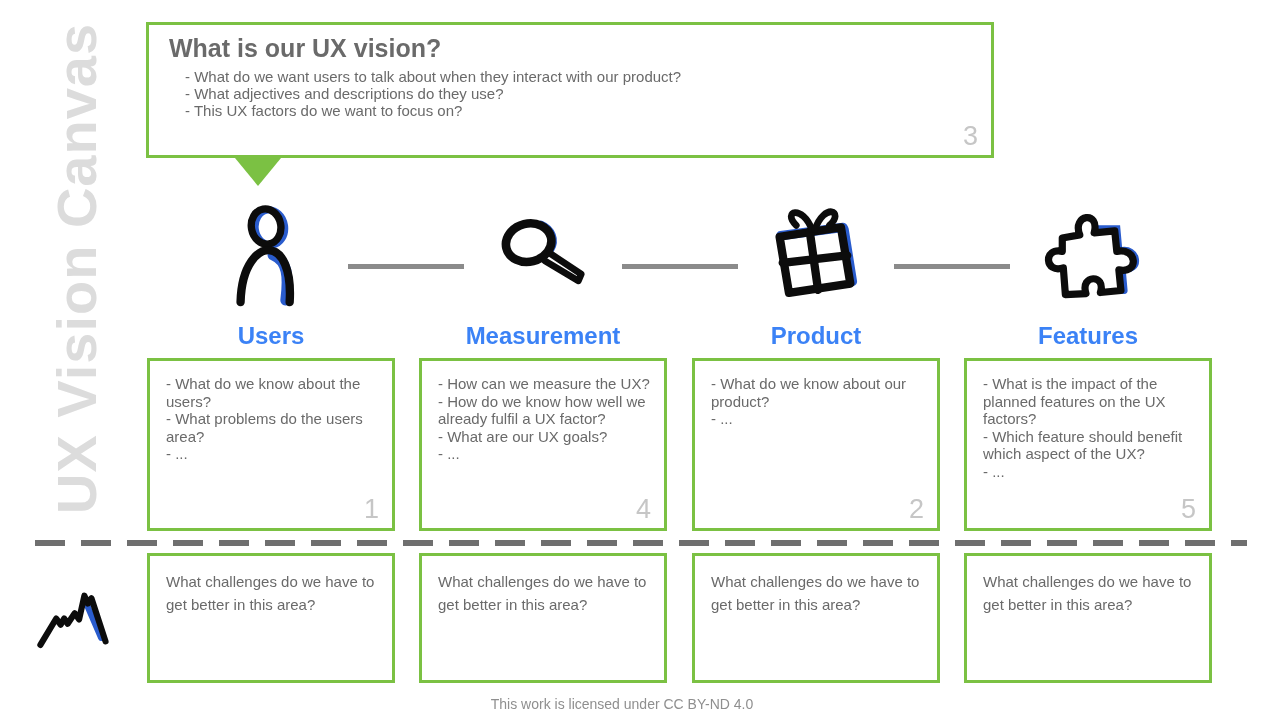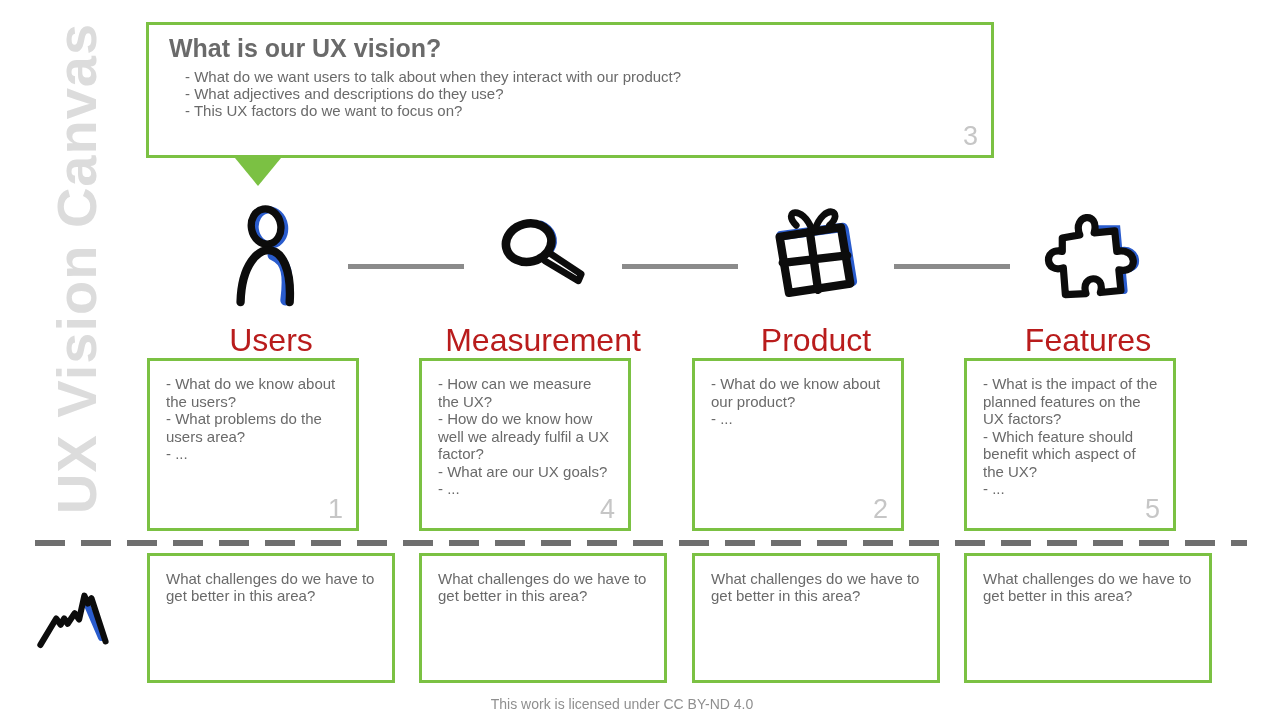--- a/index.html
+++ b/index.html
@@ -27,40 +27,40 @@
   .triangle{
     position:absolute;left:235px;top:158px;width:0;height:0;
     border-left:23px solid transparent;border-right:23px solid transparent;
     border-top:28px solid #7bc143;
   }
   
   .icon-wrap{position:absolute;top:200px;width:248px;height:112px;display:flex;align-items:center;justify-content:center;}
   .col1{left:147px;} .col2{left:419px;} .col3{left:692px;} .col4{left:964px;}
   .col-label{
     position:absolute;top:322px;width:248px;text-align:center;
-    font-size:32px;font-weight:400;color:#b91c1c;
+    font-size:24px;font-weight:700;color:#3b82f6;
   }
   .connector{position:absolute;top:264px;height:5px;background:#8b8b8b;}
   .conn1{left:348px;width:116px;} .conn2{left:622px;width:116px;} .conn3{left:894px;width:116px;}
   .q-box{
-    position:absolute;top:358px;width:212px;height:173px;
+    position:absolute;top:358px;width:248px;height:173px;
     border:3px solid #7bc143;box-sizing:border-box;background:#fff;
   }
   .q-text{margin:14px 14px 0 16px;font-size:15px;color:#6a6a6a;line-height:17.5px;}
   
   .dashed-line{
     position:absolute;left:35px;top:540px;width:1212px;height:6px;
     background:repeating-linear-gradient(90deg,#6f6f6f 0 30px,transparent 30px 46px);
   }
   
   .c-box{
     position:absolute;top:553px;width:248px;height:130px;
     border:3px solid #7bc143;box-sizing:border-box;background:#fff;
   }
-  .c-text{margin:14px 14px 0 16px;font-size:15px;color:#6a6a6a;line-height:17px;}
+  .c-text{margin:14px 14px 0 16px;font-size:15px;color:#6a6a6a;line-height:23px;}
   .mountain-wrap{position:absolute;left:36px;top:576px;width:88px;height:78px;}
   .footer{
     position:absolute;left:0;top:696px;width:1244px;text-align:center;
     font-size:14px;color:#8f8f8f;
   }
 </style>
 </head>
 <body>
 
 <div class="canvas">

